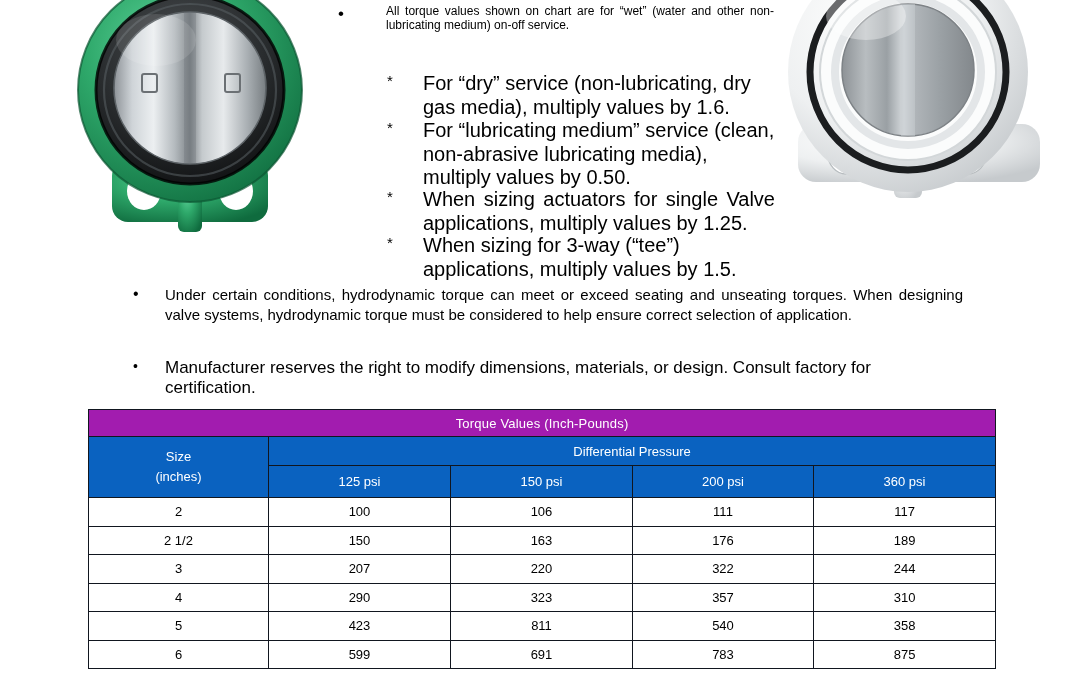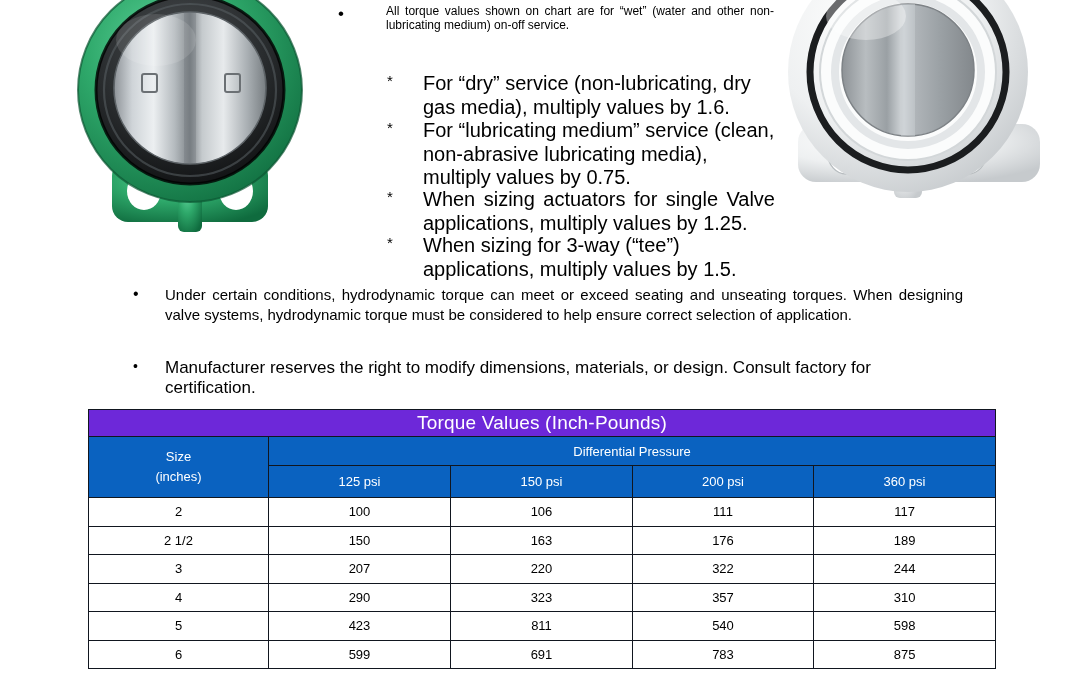--- a/index.html
+++ b/index.html
@@ -79,24 +79,24 @@
     font-size: 12.5px;
   }
   #torque-table td, #torque-table th {
     border: 1.6px solid #11161f;
     padding: 0;
     text-align: center;
     vertical-align: middle;
     font-weight: normal;
   }
   .hdr-title {
-    background: #6d28d9;
+    background: #a21caf;
     color: #ffffff;
     height: 26px;
-    font-size: 19px;
+    font-size: 13px;
     letter-spacing: .2px;
   }
   .hdr-blue {
     background: #0a62c0;
     color: #ffffff;
     font-size: 13px;
   }
   .hdr-size   { height: 60px; line-height: 1.55; }
   .hdr-diff   { height: 28px; }
   .hdr-psi    { height: 30px; }
@@ -209,21 +209,21 @@
   <span class="btext justify">All torque values shown on chart are for “wet” (water and other non-lubricating medium) on-off service.</span>
 </div>
 
 <div class="bullet-row lvl2" style="left:387px; top:72px; width:388px;">
   <span class="marker">*</span>
   <span class="btext">For “dry” service (non-lubricating, dry gas media), multiply values by 1.6.</span>
 </div>
 
 <div class="bullet-row lvl2" style="left:387px; top:119px; width:388px;">
   <span class="marker">*</span>
-  <span class="btext">For “lubricating medium” service (clean, non-abrasive lubricating media), multiply values by 0.75.</span>
+  <span class="btext">For “lubricating medium” service (clean, non-abrasive lubricating media), multiply values by 0.50.</span>
 </div>
 
 <div class="bullet-row lvl2" style="left:387px; top:188px; width:388px;">
   <span class="marker">*</span>
   <span class="btext justify">When sizing actuators for single Valve applications, multiply values by 1.25.</span>
 </div>
 
 <div class="bullet-row lvl2" style="left:387px; top:234px; width:388px;">
   <span class="marker">*</span>
   <span class="btext">When sizing for 3-way (“tee”) applications, multiply values by 1.5.</span>
@@ -292,21 +292,21 @@
       <td class="data-cell">290</td>
       <td class="data-cell">323</td>
       <td class="data-cell">357</td>
       <td class="data-cell">310</td>
     </tr>
     <tr>
       <td class="data-cell">5</td>
       <td class="data-cell">423</td>
       <td class="data-cell">811</td>
       <td class="data-cell">540</td>
-      <td class="data-cell">598</td>
+      <td class="data-cell">358</td>
     </tr>
     <tr>
       <td class="data-cell">6</td>
       <td class="data-cell">599</td>
       <td class="data-cell">691</td>
       <td class="data-cell">783</td>
       <td class="data-cell">875</td>
     </tr>
   </tbody>
 </table>

